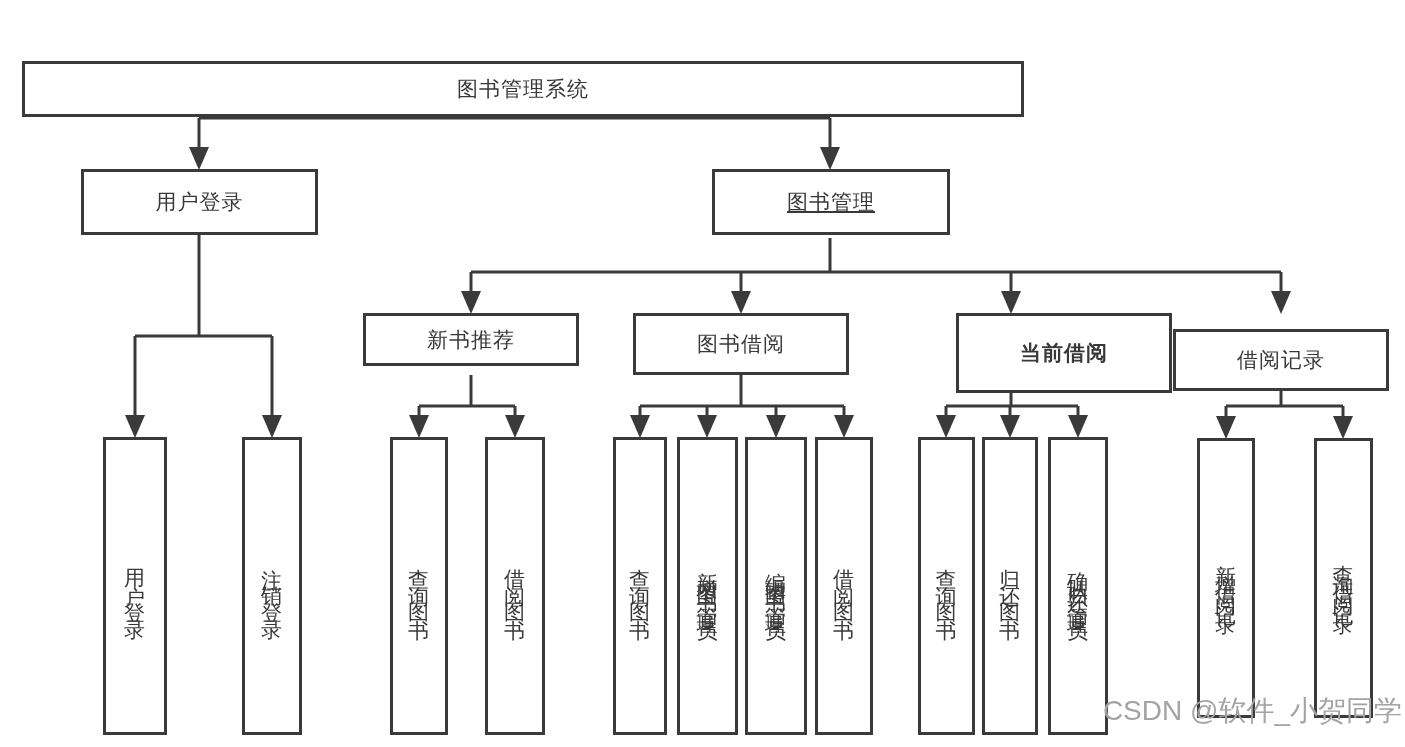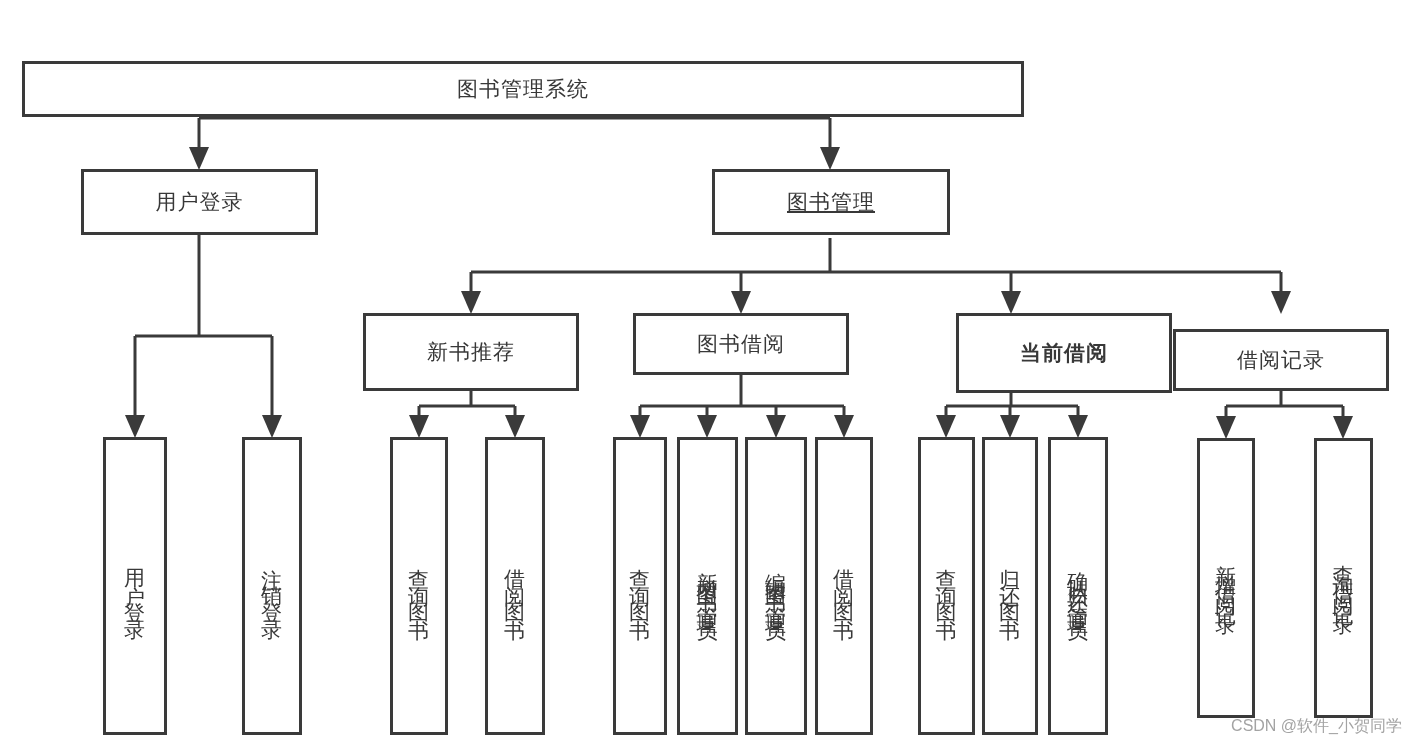--- a/index.html
+++ b/index.html
@@ -35,22 +35,22 @@
   .vtext{
     writing-mode:vertical-rl;
     text-orientation:mixed;
     line-height:1;
     white-space:nowrap;
   }
   .watermark{
     position:absolute;
     z-index:3;
     right:3px;
-    top:716px;
-    font-size:16px;
+    top:692px;
+    font-size:28px;
     color:var(--watermark);
     white-space:nowrap;
   }
 </style>
 </head>
 <body>
 
 <div class="stage">
 
   <svg class="connector" width="1405" height="747" viewBox="0 0 1405 747">
@@ -93,21 +93,21 @@
     <span>图书管理系统</span>
   </div>
 
   <div class="node hbox" style="left:81px;top:169px;width:237px;height:66px;">
     <span>用户登录</span>
   </div>
   <div class="node hbox" style="left:712px;top:169px;width:238px;height:66px;text-decoration:underline;">
     <span>图书管理</span>
   </div>
 
-  <div class="node hbox" style="left:363px;top:313px;width:216px;height:78px;">
+  <div class="node hbox" style="left:363px;top:313px;width:216px;height:53px;">
     <span>新书推荐</span>
   </div>
   <div class="node hbox" style="left:633px;top:313px;width:216px;height:62px;">
     <span>图书借阅</span>
   </div>
   <div class="node hbox" style="left:956px;top:313px;width:216px;height:80px;font-weight:bold;">
     <span>当前借阅</span>
   </div>
   <div class="node hbox" style="left:1173px;top:329px;width:216px;height:62px;">
     <span>借阅记录</span>

